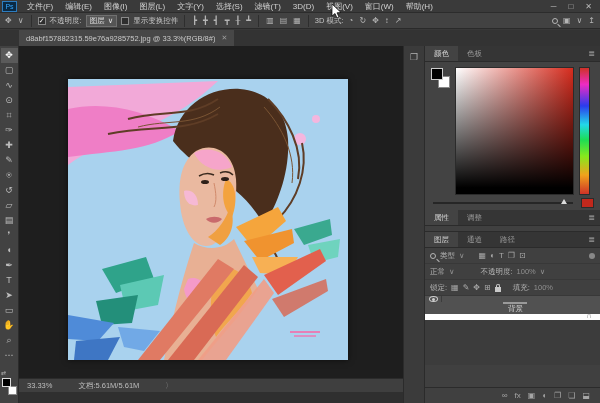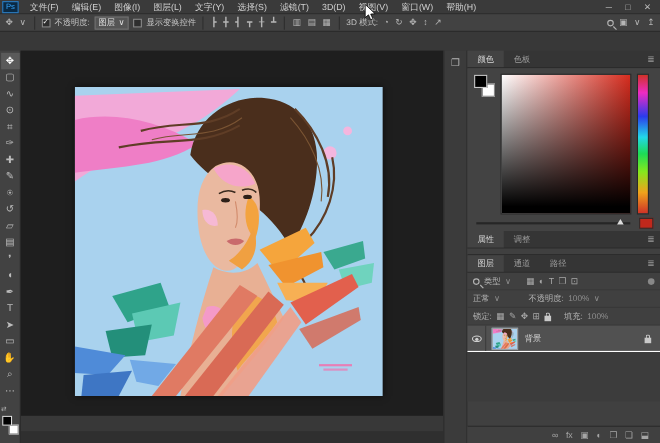--- a/index.html
+++ b/index.html
@@ -89,21 +89,21 @@
   
   .lp-row { display:flex; align-items:center; gap:4px; padding:0 5px; height:16px; background:#404040;
             font-size:7.5px; color:#b3b3b3; border-bottom:1px solid #383838; white-space:nowrap;text-align:right; }
   .lp-val { color:#8f8f8f; }
   .lp-icon { color:#a8a8a8; font-size:8px; }
   .eye { width:9px; height:6px; border:1px solid #cfcfcf; border-radius:50%; position:relative; display:inline-block; }
   .eye::after { content:""; position:absolute; left:2px; top:1px; width:3px; height:3px; background:#cfcfcf; border-radius:50%; }
   .mini-lock { width:6px; height:5px; background:#c9c9c9; position:relative; display:inline-block; margin-top:3px; }
   .mini-lock::before { content:""; position:absolute; left:1px; top:-3px; width:2px; height:3px;
                        border:1px solid #c9c9c9; border-bottom:none; border-radius:2px 2px 0 0; }
-  #layer-row { display:flex; align-items:center; height:24px; background:#515151; border-bottom:1px solid #ffffff; }
+  #layer-row { display:flex; align-items:center; height:24px; background:#515151; border-bottom:6px solid #ffffff;flex-direction:column; }
   #layer-eye-box { width:17px; align-self:stretch; display:flex; align-items:center; justify-content:center;
                    border-right:1px solid #3c3c3c; }
   #layer-thumb { width:24px; height:20px; border:1px solid #9a9a9a; margin-left:5px; overflow:hidden; background:#9fd0f0; }
   #layer-name { margin-left:6px; color:#d6d6d6; font-size:7.5px; }
   #layer-lock { margin-left:auto; margin-right:8px; }
   #layers-empty { height:45px; background:#3c3c3c; }
   #layers-bottom { position:absolute; left:0; bottom:0; width:175px; height:16px; background:#404040;
                    border-top:1px solid #2b2b2b; display:flex; align-items:center; justify-content:flex-end;
                    gap:7px; padding-right:10px; color:#a5a5a5; font-size:8px; }
   .toggle-dot { width:6px; height:6px; border-radius:50%; background:#888; margin-left:auto; }
@@ -221,20 +221,26 @@
     <span class="ob-icon">✥</span>
     <span class="ob-icon">↕</span>
     <span class="ob-icon">↗</span>
     <span style="margin-left:auto"></span>
     <span class="mag"></span>
     <span class="ob-icon">▣</span>
     <span class="ob-icon">∨</span>
     <span class="ob-icon">↥</span>
   </div>
 
+  <div id="tabbar">
+    <div id="doc-tab">
+      <span>d8abf157882315.59e76a9285752.jpg @ 33.3%(RGB/8#)</span>
+      <span class="close">✕</span>
+    </div>
+  </div>
 
   <div id="toolstrip">
     <div class="tool selected">✥</div>
     <div class="tool">▢</div>
     <div class="tool">∿</div>
     <div class="tool">⊙</div>
     <div class="tool">⌗</div>
     <div class="tool">✑</div>
     <div class="tool">✚</div>
     <div class="tool">✎</div>
@@ -257,20 +263,25 @@
       <div id="fg-swatch"></div>
     </div>
   </div>
 
   <div id="canvas">
     <svg id="artwork" viewBox="0 0 280 281">
       <use href="#art"></use>
     </svg>
   </div>
 
+  <div id="statusbar">
+    <span>33.33%</span>
+    <span>文档:5.61M/5.61M</span>
+    <span style="color:#8c8c8c">〉</span>
+  </div>
   <div id="bottomstrip"></div>
 
   <div id="narrowdock">
     <div class="dock-icon">❐</div>
   </div>
 
   <div id="rightdock">
 
     <div class="panel-header">
       <div class="ptab active">颜色</div>

